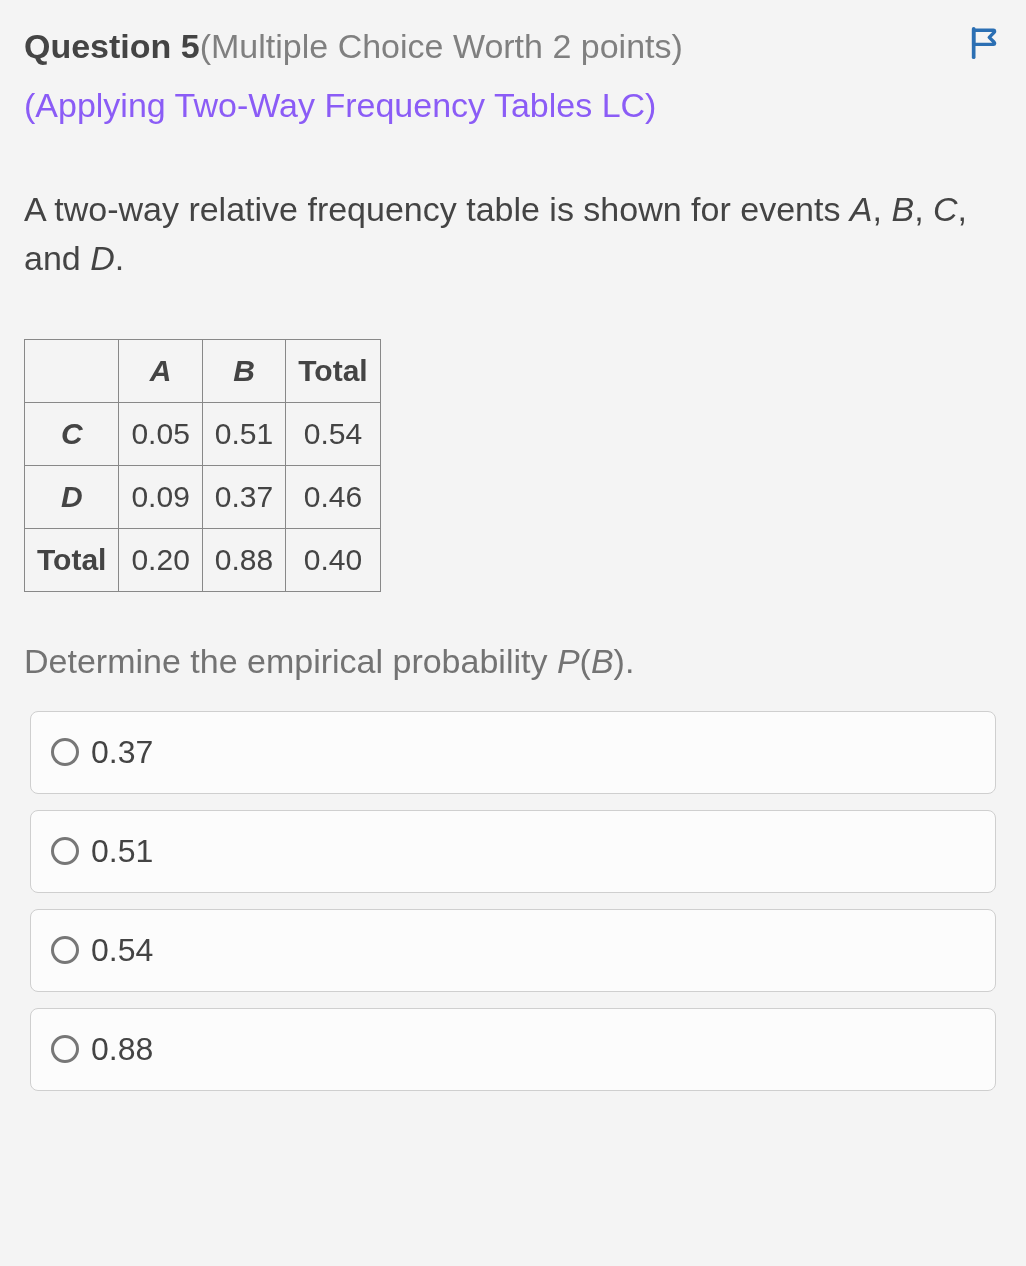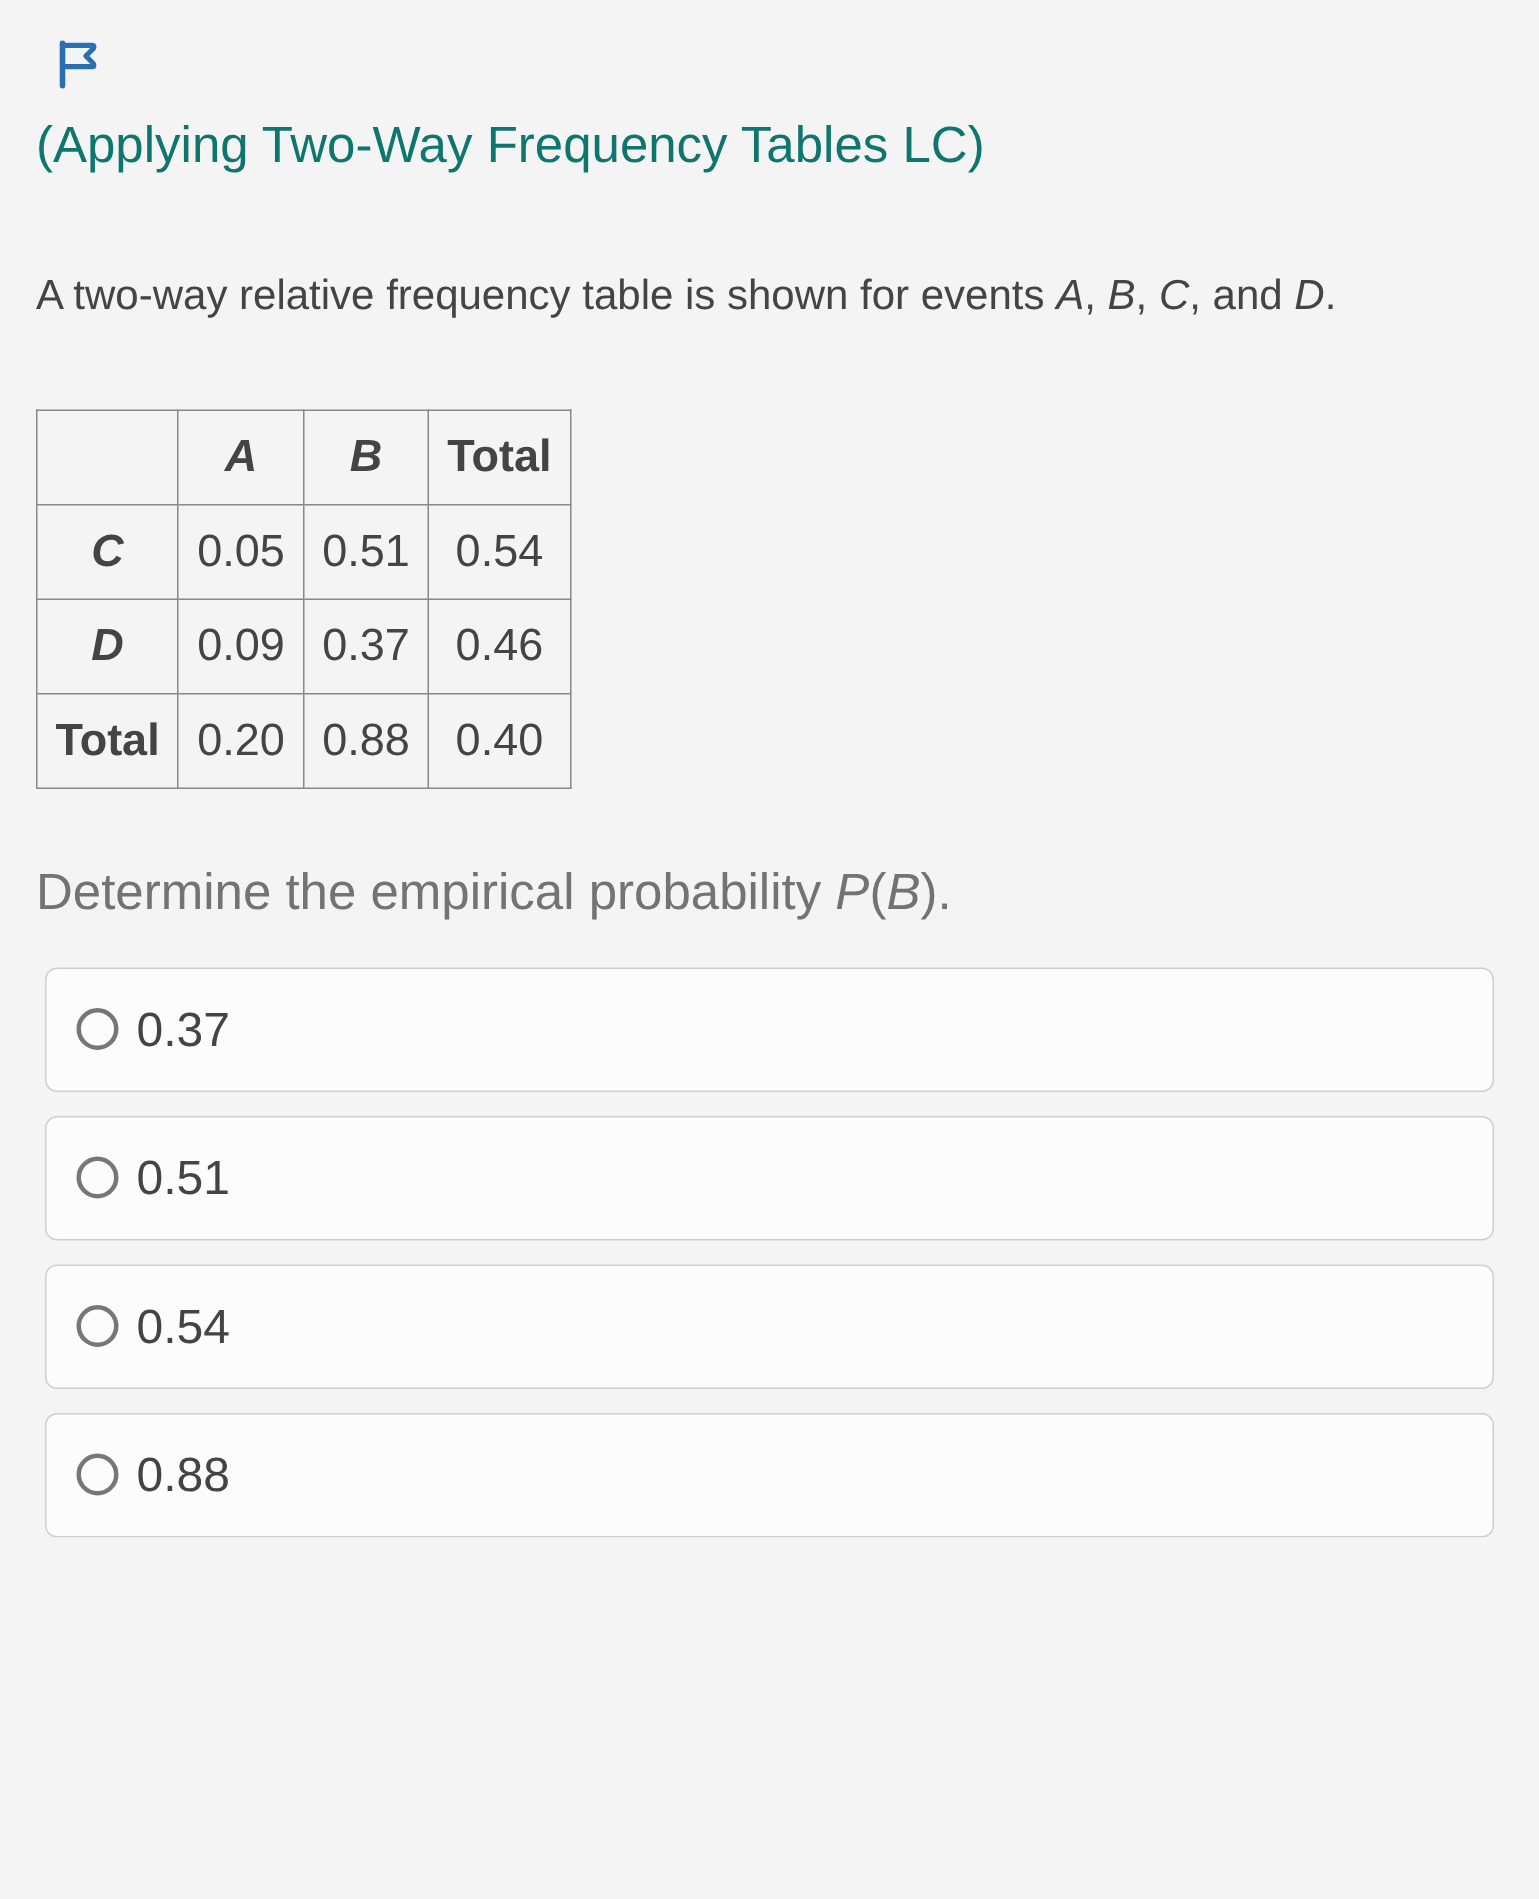--- a/index.html
+++ b/index.html
@@ -26,25 +26,25 @@
   .flag-icon {
     width: 34px;
     height: 34px;
     flex: 0 0 auto;
     margin-left: 12px;
     margin-top: 2px;
     cursor: pointer;
   }
   .subtitle {
     font-size: 34px;
-    color: #0f766e;
+    color: #8b5cf6;
     margin-top: 18px;
   }
   .intro {
-    font-size: 28px;
+    font-size: 34px;
     color: #444;
     margin-top: 60px;
     line-height: 1.45;
   }
   .intro .it { font-style: italic; }
   table.freq {
     border-collapse: collapse;
     margin-top: 55px;
     font-size: 30px;
     color: #444;
@@ -91,20 +91,23 @@
     height: 28px;
     border: 3px solid #777;
     border-radius: 50%;
     flex: 0 0 auto;
   }
 </style>
 </head>
 <body>
 
 <div class="header-row">
+  <div class="q-title">
+    <span class="bold">Question 5</span><span class="worth">(Multiple Choice Worth 2 points)</span>
+  </div>
   <span class="flag-icon">
     <svg viewBox="0 0 24 24" width="34" height="34">
       <path d="M4 2 v20" stroke="#2b6fb3" stroke-width="2.6" stroke-linecap="round" fill="none"></path>
       <path d="M4 3 h14 c1 0 1 1 0.3 1.7 L15 8 l3.3 3.3 c0.7 0.7 0.7 1.7 -0.3 1.7 H4 Z" fill="none" stroke="#2b6fb3" stroke-width="2.4" stroke-linejoin="round"></path>
     </svg>
   </span>
 </div>
 
 <div class="subtitle">(Applying Two-Way Frequency Tables LC)</div>
 

